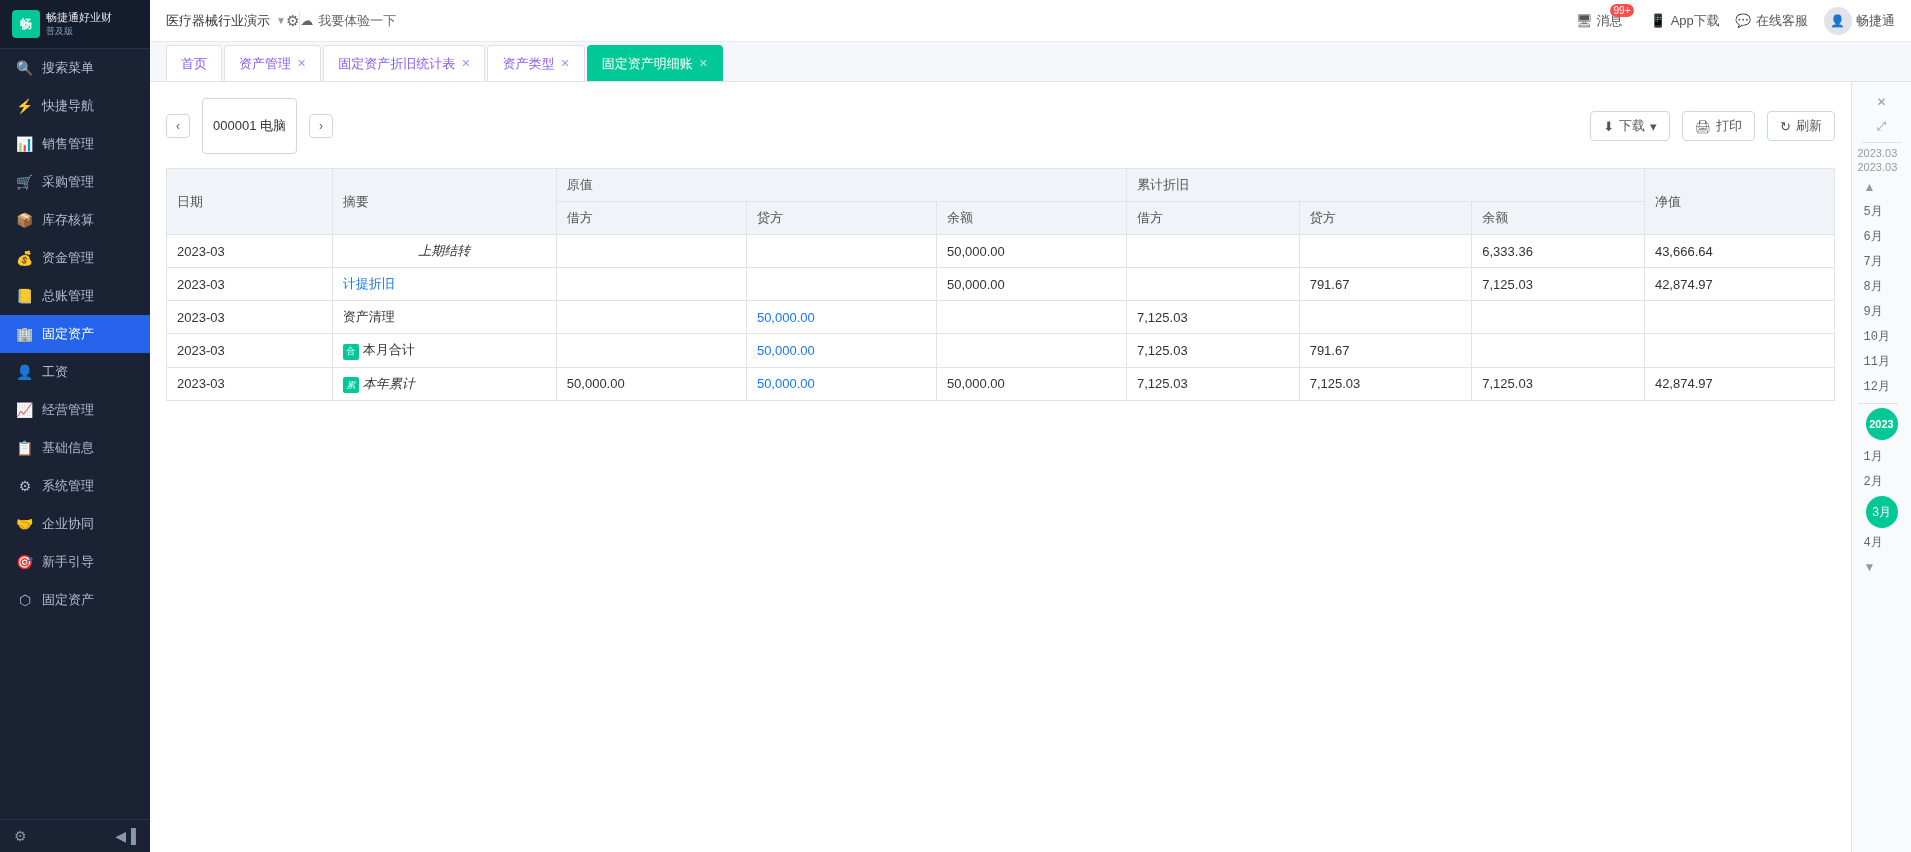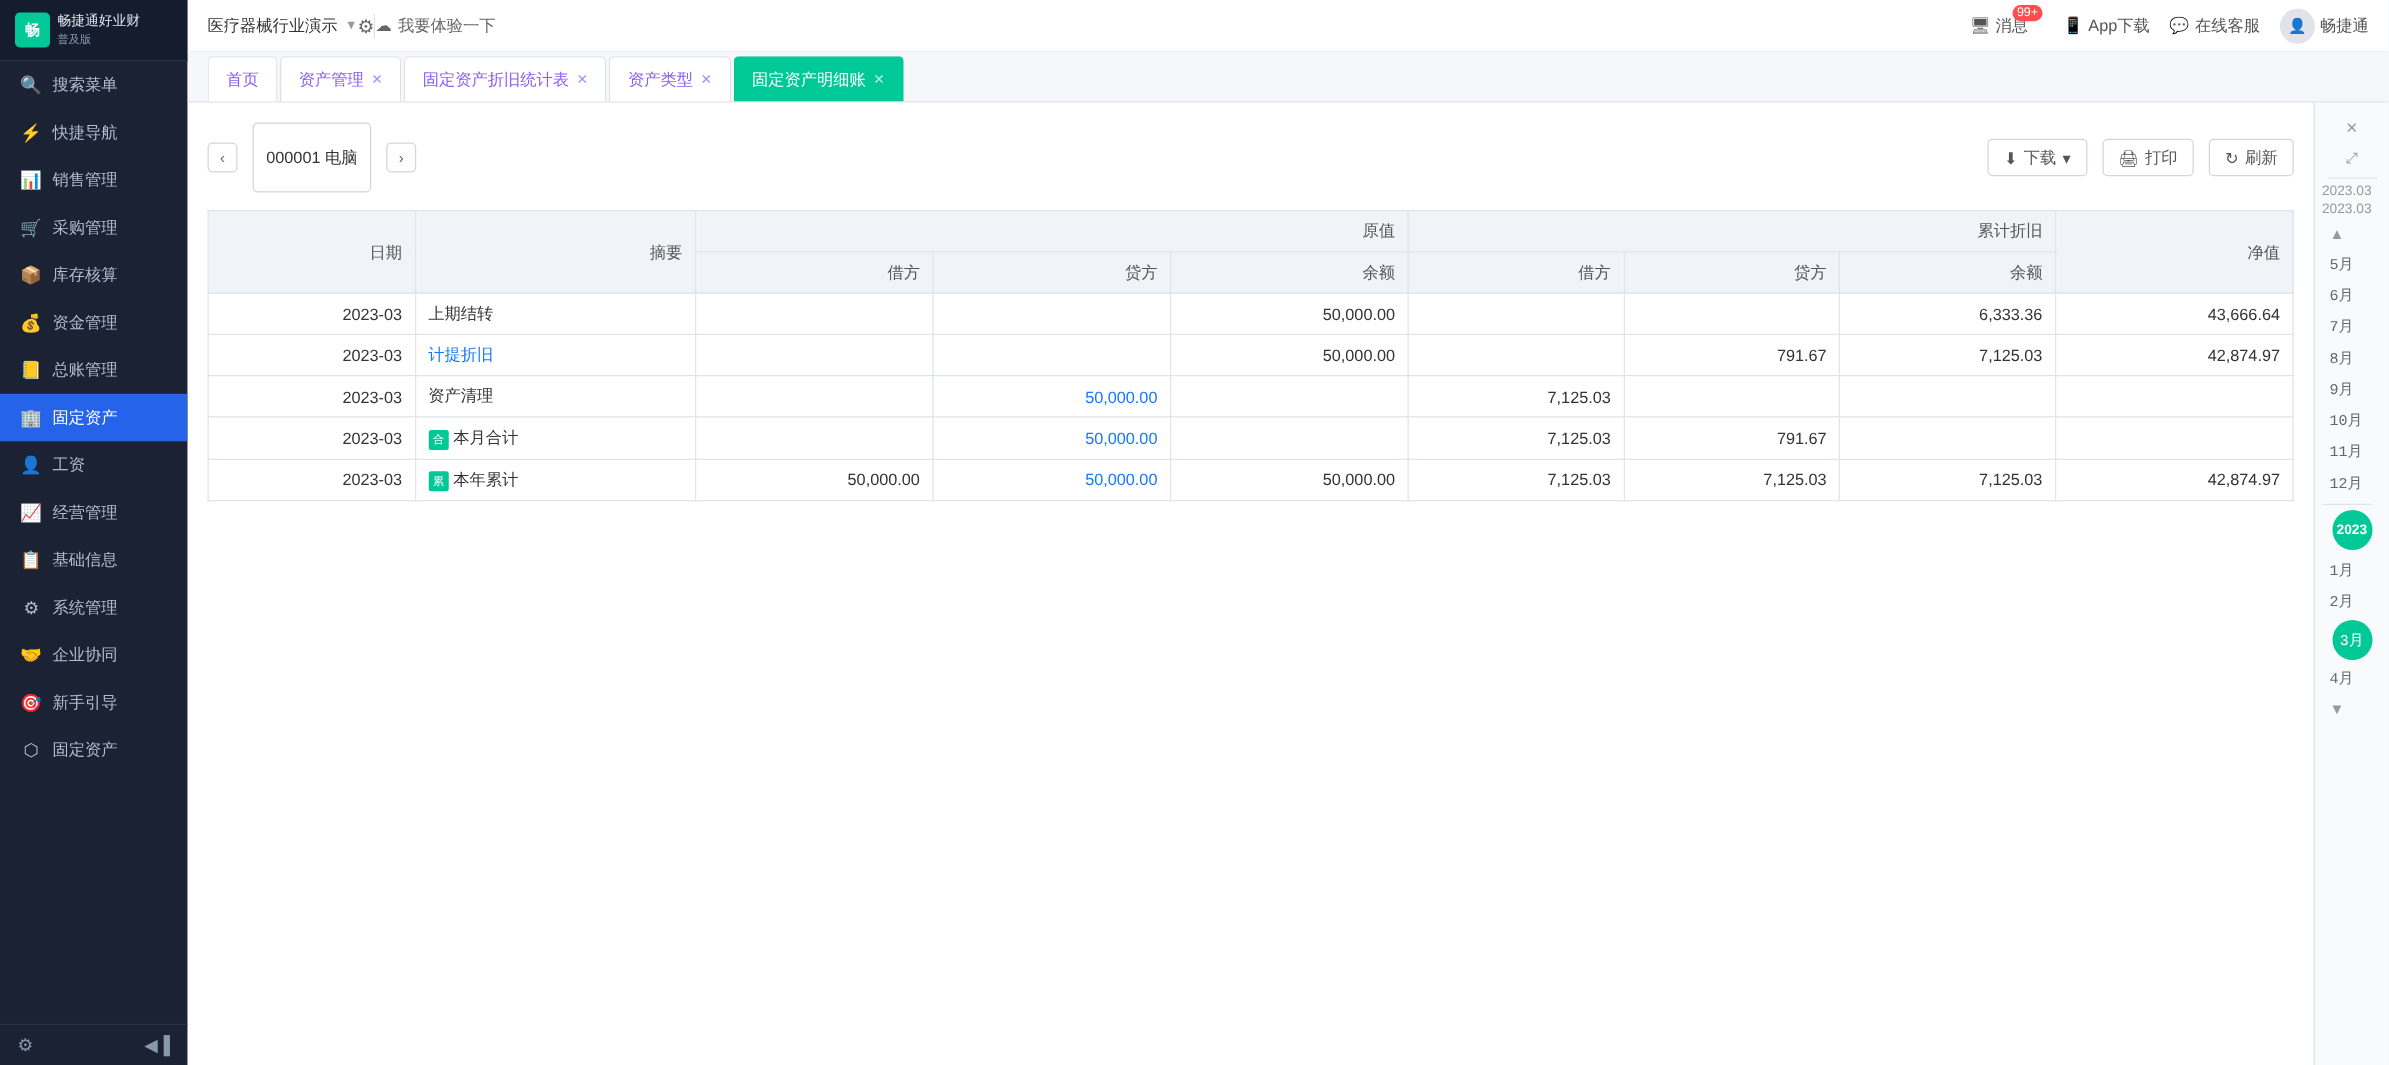--- a/index.html
+++ b/index.html
@@ -49,21 +49,21 @@
 
     
     .toolbar-row { display: flex; align-items: center; gap: 12px; margin-bottom: 14px; }
     .nav-arrow { width: 24px; height: 24px; border: 1px solid #d0d6de; border-radius: 4px; display: flex; align-items: center; justify-content: center; cursor: pointer; color: #666; font-size: 12px; }
     .asset-tag { border: 1px solid #d0d6de; border-radius: 4px; padding: 18px 10px; font-size: 13px; color: #333; background: white; }
     .toolbar-spacer { flex: 1; }
     .toolbar-btn { display: flex; align-items: center; gap: 5px; padding: 5px 12px; border: 1px solid #d0d6de; border-radius: 4px; background: white; cursor: pointer; font-size: 13px; color: #555; }
 
     
     .data-table { width: 100%; border-collapse: collapse; font-size: 13px; }
-    .data-table th, .data-table td { border: 1px solid #e0e4e8; padding: 7px 10px; text-align: right; }
+    .data-table th, .data-table td { border: 1px solid #e0e4e8; padding: 7px 10px; text-align: left; }
     .data-table th { background: #f0f4f8; color: #555; font-weight: 500; }
     .data-table td { color: #333; }
     .text-blue { color: #1677ff; }
     .text-right { text-align: right; }
 
     
     .right-panel { width: 60px; background: #f8fafc; border-left: 1px solid #e0e4e8; display: flex; flex-direction: column; align-items: center; padding: 8px 0; overflow-y: auto; flex-shrink: 0; }
     .rp-year-label { font-size: 11px; color: #999; writing-mode: horizontal-tb; margin-bottom: 2px; }
     .rp-month { font-size: 12px; color: #666; padding: 4px 6px; cursor: pointer; width: 48px; border-radius: 4px; font-family: Liberation Mono, monospace; }
     .rp-month.active { background: #00c896; color: white; border-radius: 50%; width: 32px; height: 32px; display: flex; align-items: center; justify-content: center; margin: 2px auto; font-size: 12px; }
@@ -246,21 +246,21 @@
             <th>贷方</th>
             <th>余额</th>
             <th>借方</th>
             <th>贷方</th>
             <th>余额</th>
           </tr>
         </thead>
         <tbody id="table-body">
         <tr>
     <td>2023-03</td>
-    <td style="text-align:left;">上期结转</td>
+    <td style="text-align:center;font-style:italic;">上期结转</td>
     <td class="text-right"></td>
     <td class="text-right" style="color:inherit"></td>
     <td class="text-right">50,000.00</td>
     <td class="text-right"></td>
     <td class="text-right"></td>
     <td class="text-right">6,333.36</td>
     <td class="text-right">43,666.64</td>
   </tr>
             <tr>
     <td>2023-03</td>
@@ -290,21 +290,21 @@
     <td class="text-right"></td>
     <td class="text-right" style="color:#1677ff">50,000.00</td>
     <td class="text-right"></td>
     <td class="text-right">7,125.03</td>
     <td class="text-right">791.67</td>
     <td class="text-right"></td>
     <td class="text-right"></td>
   </tr>
             <tr>
     <td>2023-03</td>
-    <td style="text-align:left;"><span style="display:inline-flex;align-items:center;justify-content:center;width:16px;height:16px;background:#00c896;border-radius:2px;color:white;font-size:9px;margin-right:4px;">累</span>本年累计</td>
+    <td style="text-align:left;font-style:italic;"><span style="display:inline-flex;align-items:center;justify-content:center;width:16px;height:16px;background:#00c896;border-radius:2px;color:white;font-size:9px;margin-right:4px;">累</span>本年累计</td>
     <td class="text-right">50,000.00</td>
     <td class="text-right" style="color:#1677ff">50,000.00</td>
     <td class="text-right">50,000.00</td>
     <td class="text-right">7,125.03</td>
     <td class="text-right">7,125.03</td>
     <td class="text-right">7,125.03</td>
     <td class="text-right">42,874.97</td>
   </tr>
           </tbody>
       </table>

